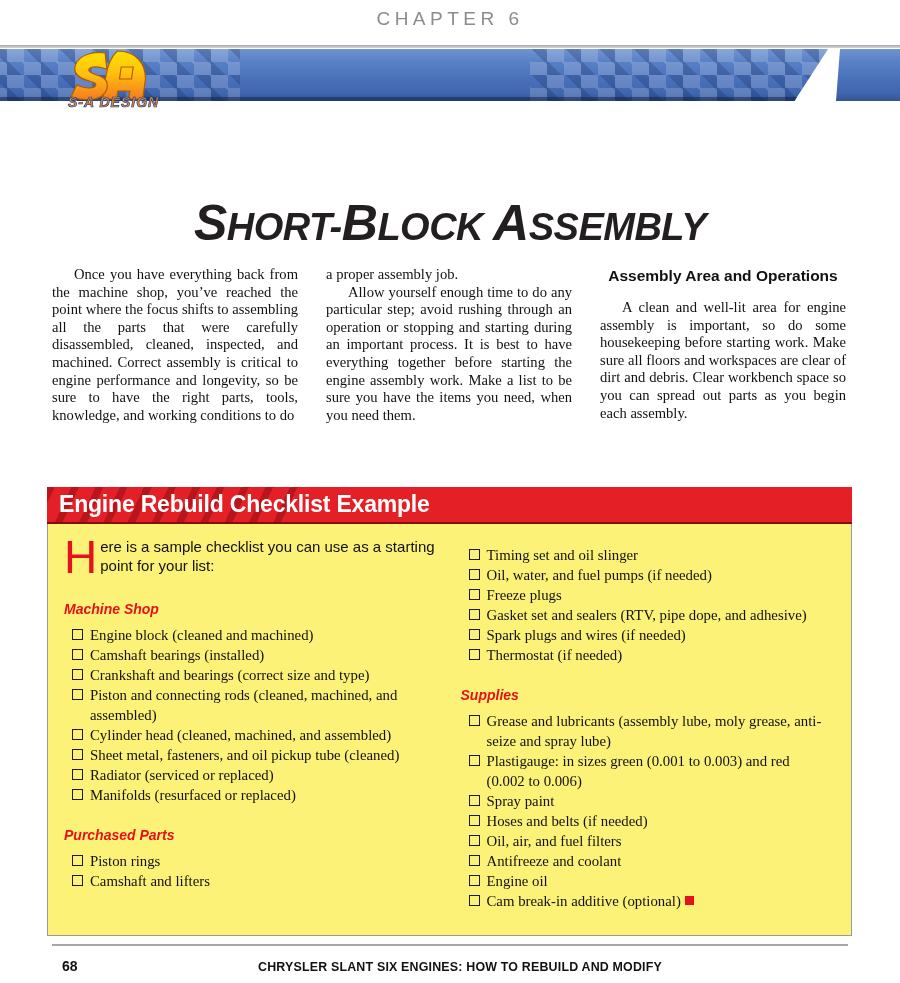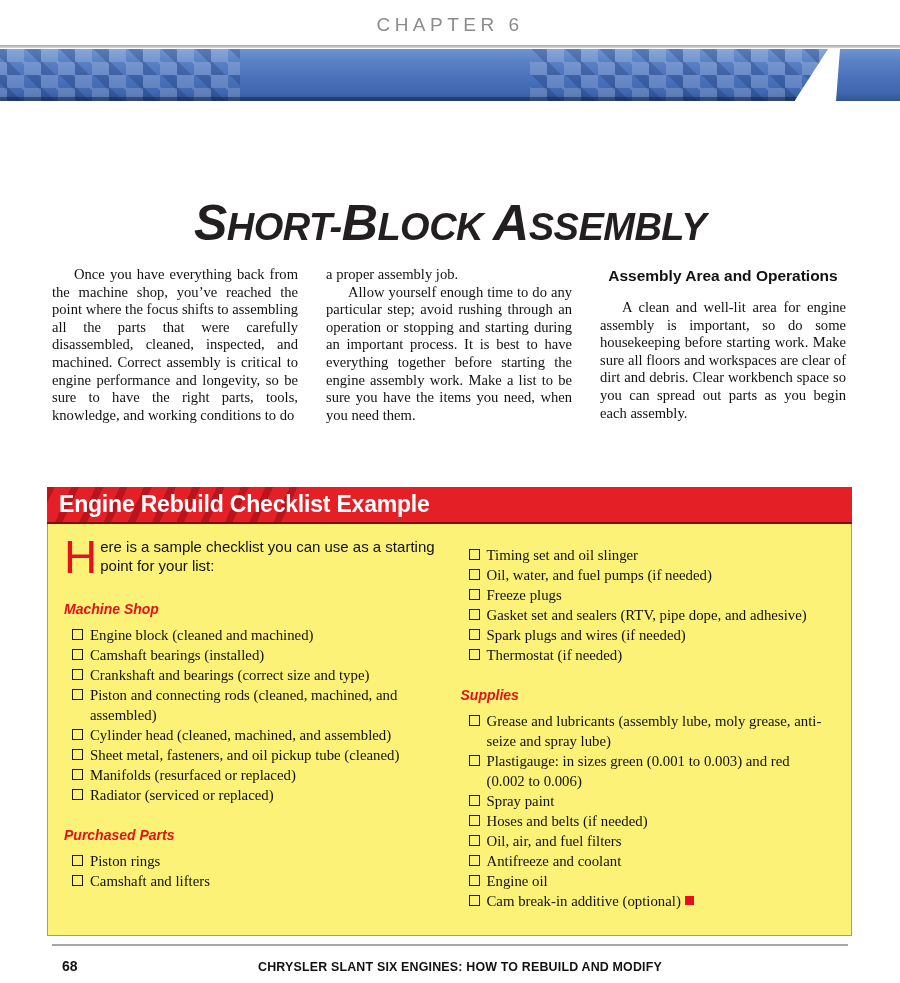--- a/index.html
+++ b/index.html
@@ -20,21 +20,20 @@
     position: absolute;
     top: 8px;
     left: 0;
     width: 900px;
     text-align: center;
     font-family: "Liberation Sans", sans-serif;
     font-size: 19px;
     font-weight: 400;
     letter-spacing: 4.5px;
     color: #8c8c8c;
-    margin-top: 6px;
   }
 
   
   .banner-wrap {
     position: absolute;
     top: 45px;
     left: 0;
     width: 900px;
     height: 68px;
   }
@@ -314,20 +313,38 @@
 <div class="chapter-label">CHAPTER 6</div>
 
 <div class="banner-wrap">
   <div class="banner-topline"></div>
   <div class="banner-main">
     <div class="checker left"></div>
     <div class="checker right"></div>
   </div>
   <div class="banner-tail"></div>
 
+  <div class="banner-logo">
+    <svg class="logo-mark" width="130" height="58" viewBox="0 0 130 58">
+      <defs>
+        <linearGradient id="gYO" x1="0" y1="0" x2="0" y2="1">
+          <stop offset="0%" stop-color="#ffe000"></stop>
+          <stop offset="45%" stop-color="#ffc20e"></stop>
+          <stop offset="100%" stop-color="#f47b20"></stop>
+        </linearGradient>
+      </defs>
+      <g transform="skewX(-8) translate(6,0)">
+        <path d="M52 4 C70 4 82 16 84 32 L84 52 L70 52 L70 44 L58 44 L58 52 L44 52 L44 30 C44 16 48 8 52 4 Z
+                 M58 20 L70 20 L70 32 L58 32 Z" fill="url(#gYO)" stroke="#b35c00" stroke-width="1.2"></path>
+        <path d="M40 6 C28 4 14 8 12 18 C10 28 20 32 28 34 C34 35.5 36 37 35 39 C34 41 28 41.5 22 40 L16 38 L12 50
+                 C20 53 34 54 41 50 C49 45.5 49 34 40 30 C34 27.5 26 26 26 23 C26 20 32 19 38 20.5 L44 22 Z" fill="url(#gYO)" stroke="#b35c00" stroke-width="1.2"></path>
+      </g>
+    </svg>
+    <div class="logo-word">S-A DESIGN</div>
+  </div>
 </div>
 
 <h1 class="page-title">
   <span>S</span><span class="sc">HORT-</span><span>B</span><span class="sc">LOCK </span><span>A</span><span class="sc">SSEMBLY</span>
 </h1>
 
 <div class="columns">
   <div class="col">
     <p class="first">Once you have everything back from the machine shop, you’ve reached the point where the focus shifts to assembling all the parts that were carefully disassembled, cleaned, inspected, and machined. Correct assembly is critical to engine performance and longevity, so be sure to have the right parts, tools, knowledge, and working conditions to do</p>
   </div>
@@ -356,22 +373,22 @@
 
       <div>
         <div class="sec-head">Machine Shop</div>
         <ul class="checks">
           <li><span class="box"></span><span>Engine block (cleaned and machined)</span></li>
           <li><span class="box"></span><span>Camshaft bearings (installed)</span></li>
           <li><span class="box"></span><span>Crankshaft and bearings (correct size and type)</span></li>
           <li><span class="box"></span><span>Piston and connecting rods (cleaned, machined, and assembled)</span></li>
           <li><span class="box"></span><span>Cylinder head (cleaned, machined, and assembled)</span></li>
           <li><span class="box"></span><span>Sheet metal, fasteners, and oil pickup tube (cleaned)</span></li>
+          <li><span class="box"></span><span>Radiator (serviced or replaced)</span></li>
           <li><span class="box"></span><span>Manifolds (resurfaced or replaced)</span></li>
-          <li><span class="box"></span><span>Radiator (serviced or replaced)</span></li>
         </ul>
       </div>
 
       <div>
         <div class="sec-head spaced">Purchased Parts</div>
         <ul class="checks">
           <li><span class="box"></span><span>Piston rings</span></li>
           <li><span class="box"></span><span>Camshaft and lifters</span></li>
         </ul>
       </div>

